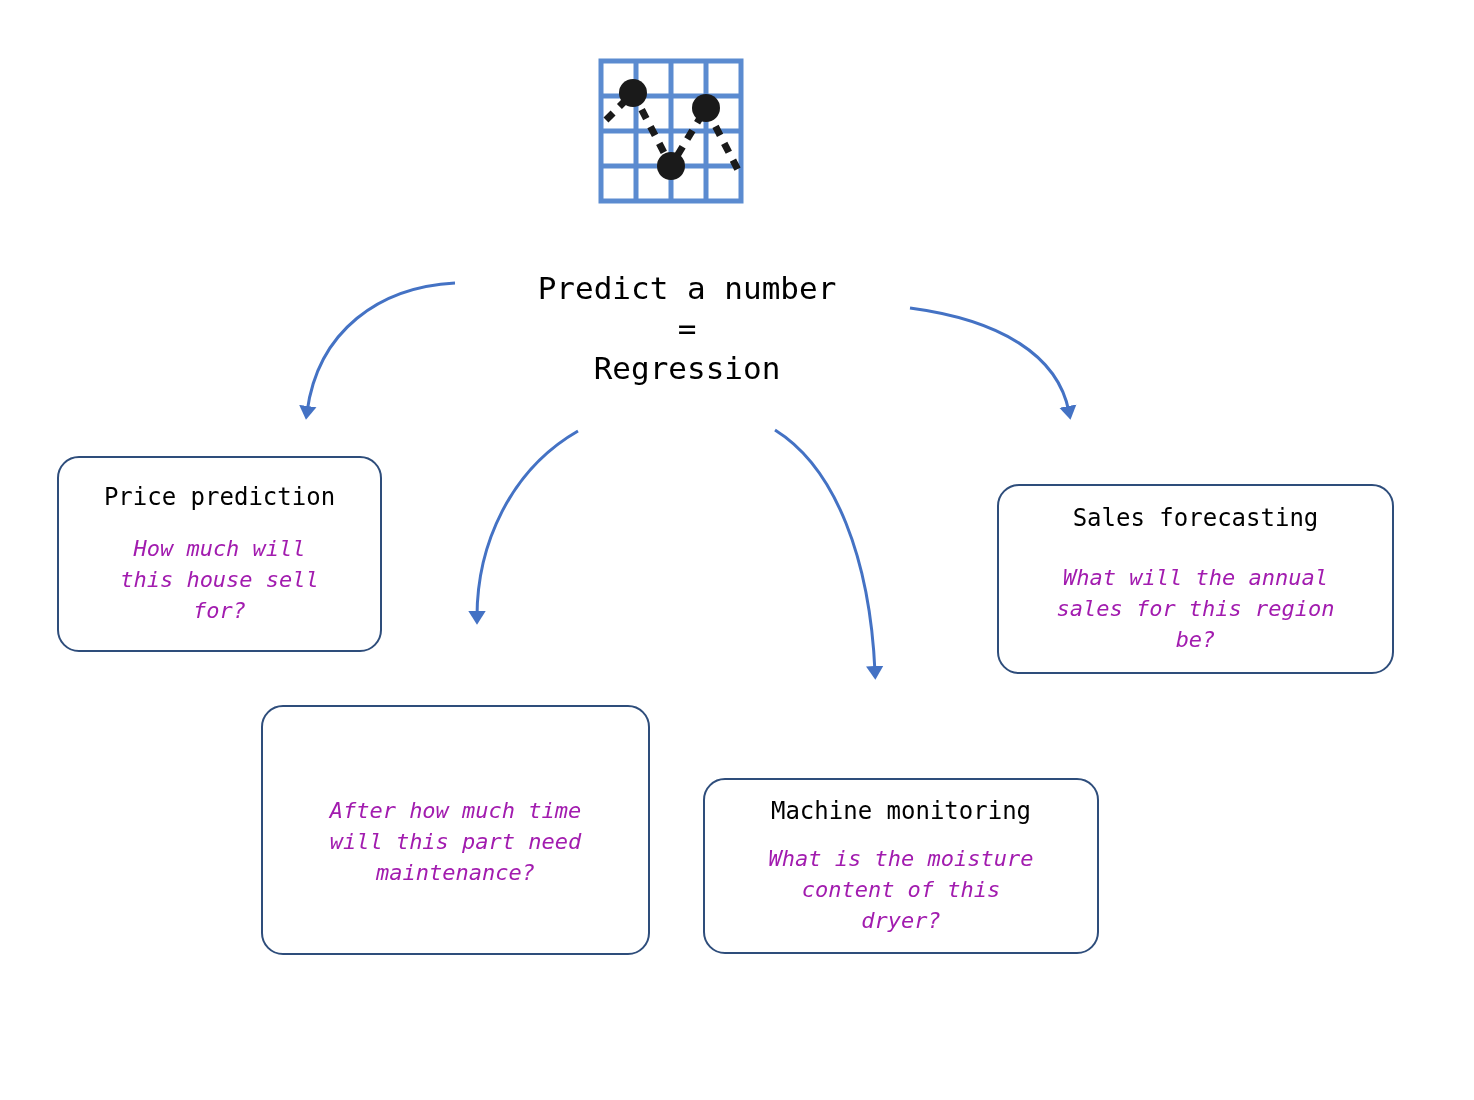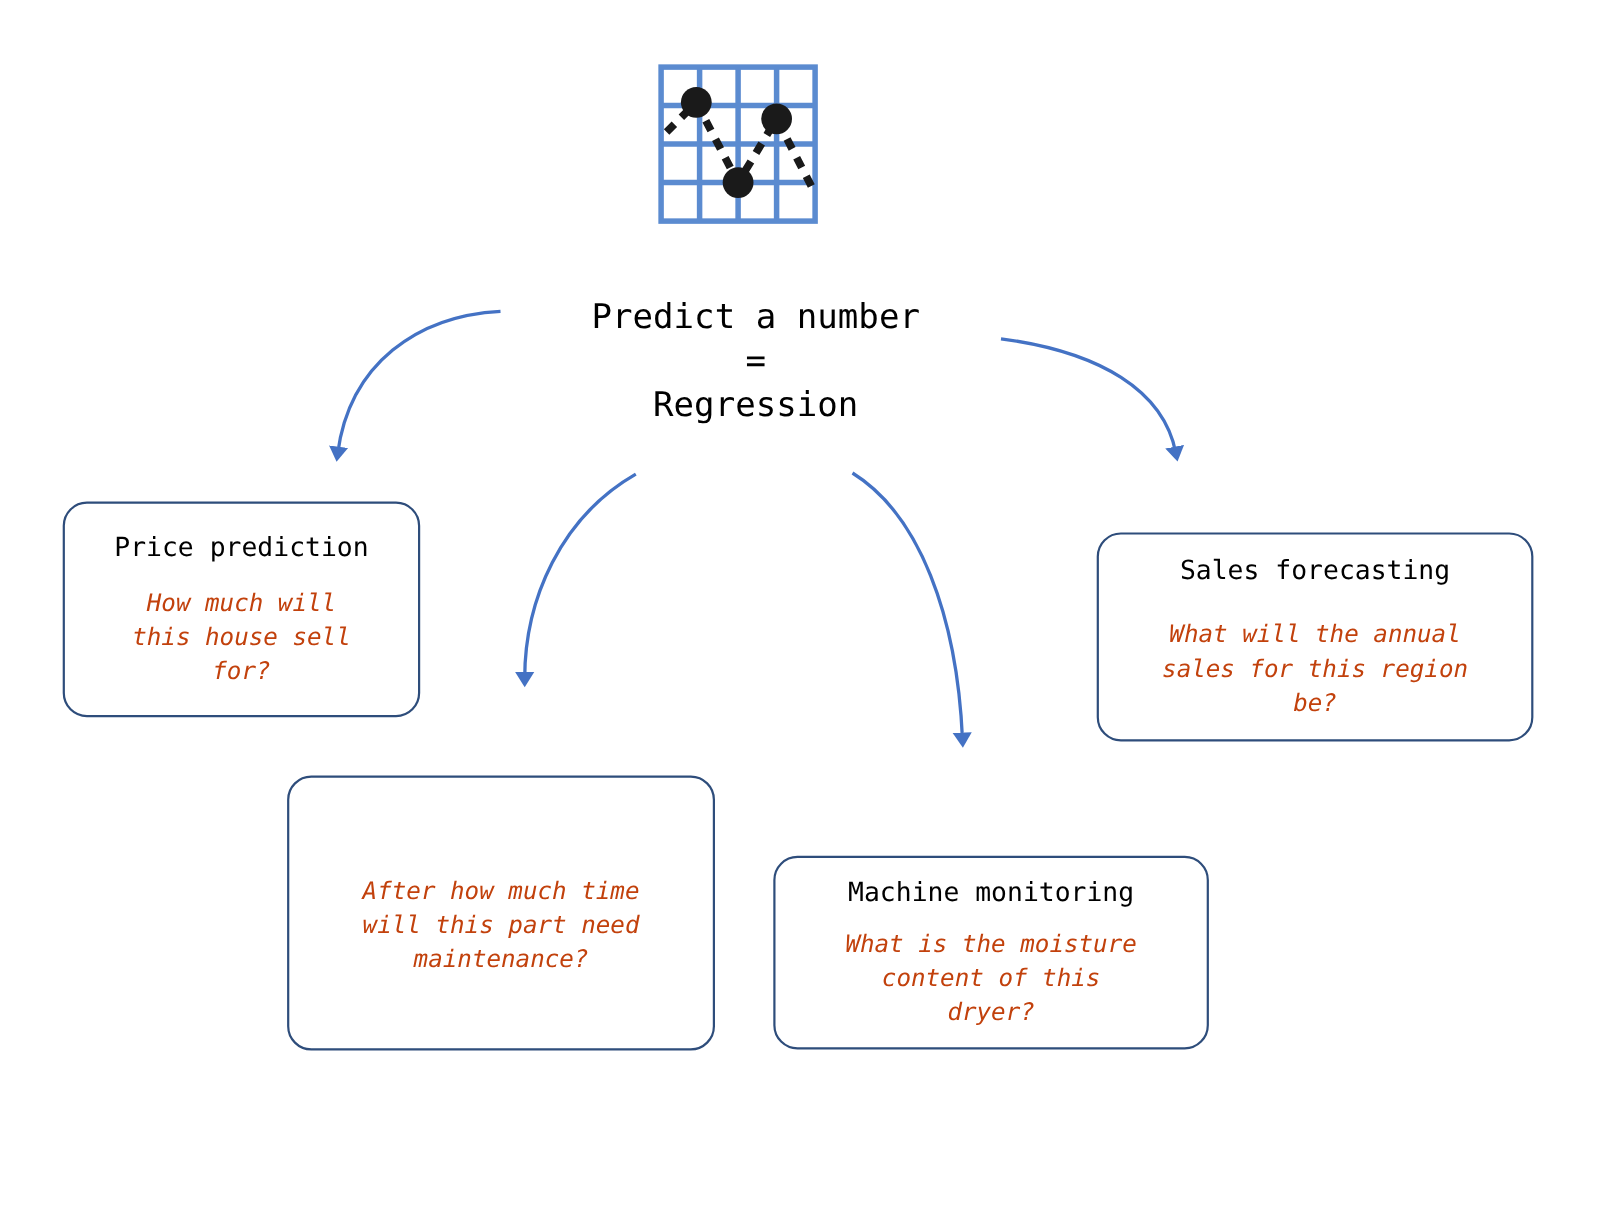--- a/index.html
+++ b/index.html
@@ -68,21 +68,21 @@
     font-size: 24px;
     line-height: 31px;
     color: #000000;
     white-space: pre-line;
   }
   .card-question {
     font-family: "DejaVu Sans Mono", monospace;
     font-style: italic;
     font-size: 22px;
     line-height: 31px;
-    color: #c2410c;
+    color: #a21caf;
     margin-top: 22px;
     white-space: pre-line;
   }
 
   #card-price        { left: 57px;   top: 456px; width: 325px; height: 196px; }
   #card-maintenance  { left: 261px;  top: 705px; width: 389px; height: 250px; }
   #card-machine      { left: 703px;  top: 778px; width: 396px; height: 176px; }
   #card-sales        { left: 997px;  top: 484px; width: 397px; height: 190px; }
 
   #card-price .card-question      { margin-top: 20px; }

